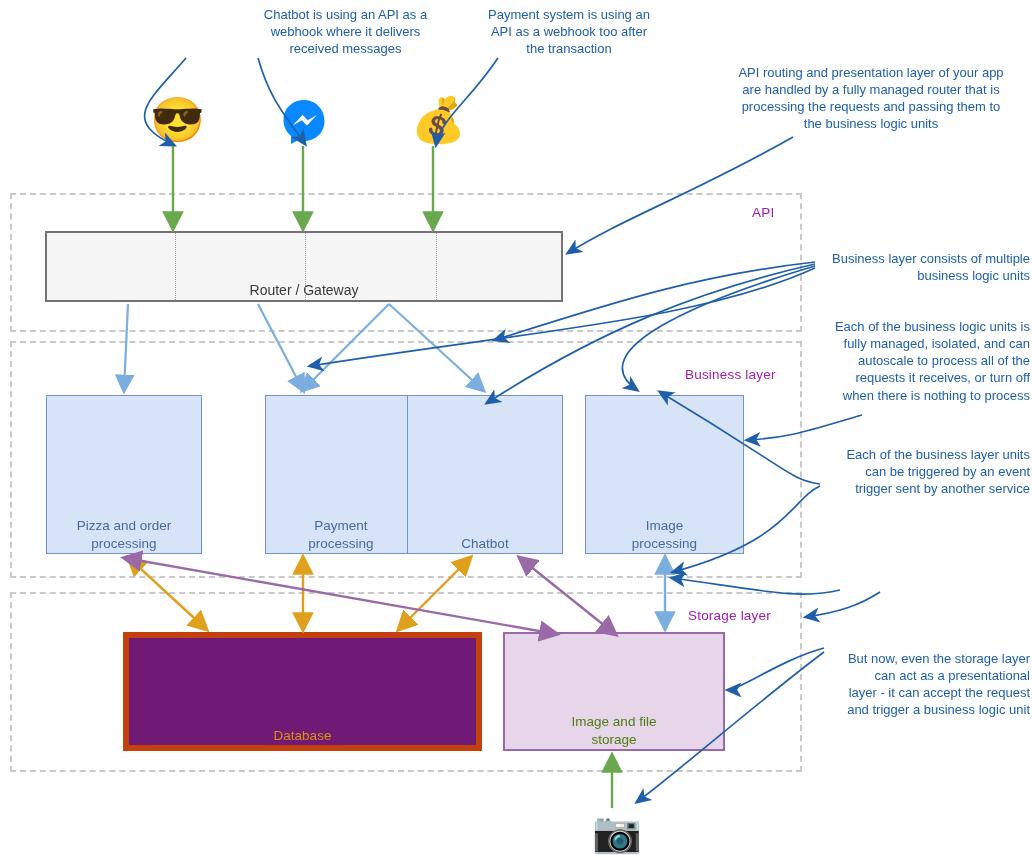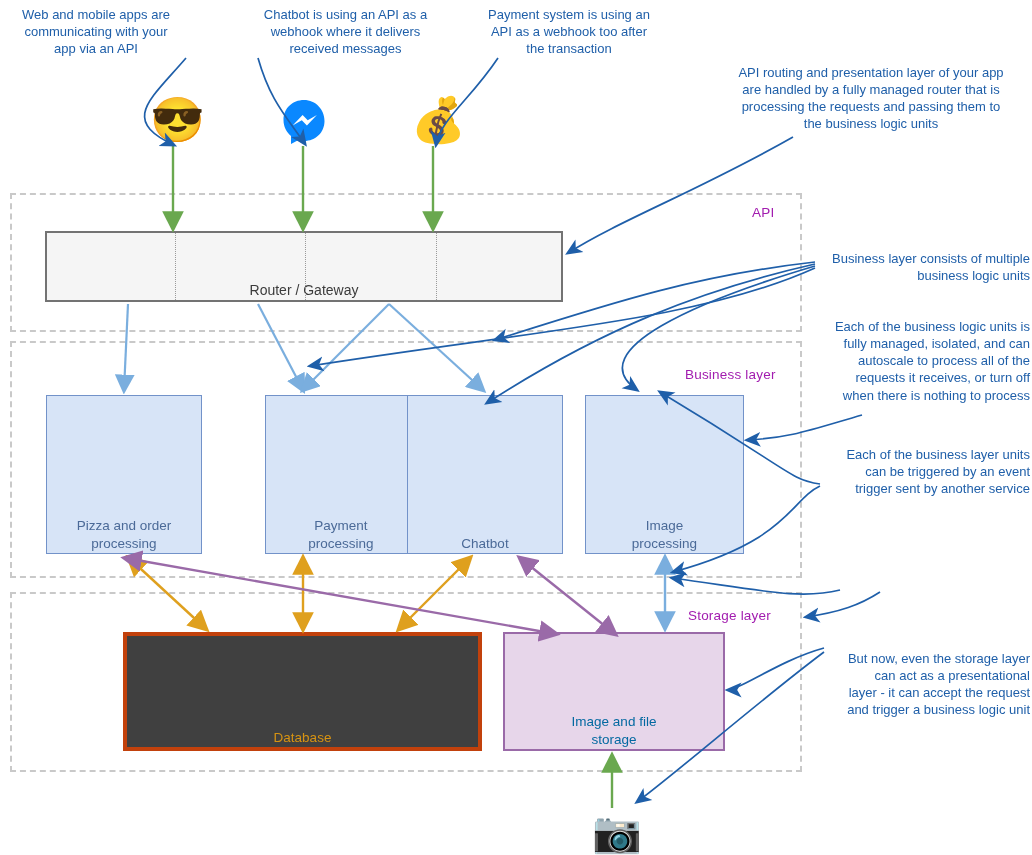--- a/index.html
+++ b/index.html
@@ -8,22 +8,22 @@
 
   svg#wires{position:absolute;left:0;top:0;width:1032px;height:855px;pointer-events:none;}
 
   .layer-box{position:absolute;border:2px dashed #c9c9c9;box-sizing:border-box;}
   .layer-label{position:absolute;color:#a21caf;font-size:13.5px;letter-spacing:.2px;white-space:nowrap;}
 
   .node{position:absolute;box-sizing:border-box;display:flex;align-items:flex-end;justify-content:center;text-align:center;line-height:1.35;}
 
   .node-router{background:#f5f5f5;border:2px solid #737373;color:#3b3b3b;font-size:14px;}
   .node-biz{background:#d7e4f7;border:1.5px solid #7292c9;color:#4b6a98;font-size:13.5px;}
-  .node-db{background:#404040;border:4px solid #c2410c;color:#d79312;font-size:13.5px;}
-  .node-store{background:#e7d6ea;border:2px solid #9a6aa8;color:#0369a1;font-size:13.5px;}
+  .node-db{background:#701a75;border:6px solid #c2410c;color:#d79312;font-size:13.5px;}
+  .node-store{background:#e7d6ea;border:2px solid #9a6aa8;color:#4d7c0f;font-size:13.5px;}
 
   .router-dots{position:absolute;top:0;bottom:0;width:0;border-left:1.5px dotted #9a9a9a;}
 
   .note{position:absolute;color:#1f5fa9;font-size:13px;line-height:1.32;text-align:center;white-space:pre-line;}
   .note-r{text-align:right;}
 
   .emoji{position:absolute;font-size:44px;line-height:1;user-select:none;}
 
   
   .msgr{position:absolute;width:48px;height:48px;}
@@ -164,23 +164,20 @@
       <path d="M820,486 C790,500 790,540 673,572"></path>
 
       <path d="M840,590 C800,600 760,590 672,578"></path>
       <path d="M880,592 C860,605 840,612 806,617"></path>
 
       <path d="M824,648 C780,660 740,690 728,690"></path>
       <path d="M824,652 C760,700 680,770 637,802"></path>
     </g>
   </svg>
 
-  <div class="note" style="left:6px;top:6px;width:180px;">Web and mobile apps are
-communicating with your
-app via an API</div>
 
   <div class="note" style="left:248px;top:6px;width:195px;">Chatbot is using an API as a
 webhook where it delivers
 received messages</div>
 
   <div class="note" style="left:473px;top:6px;width:192px;">Payment system is using an
 API as a webhook too after
 the transaction</div>
 
   <div class="note" style="left:715px;top:64px;width:312px;">API routing and presentation layer of your app

